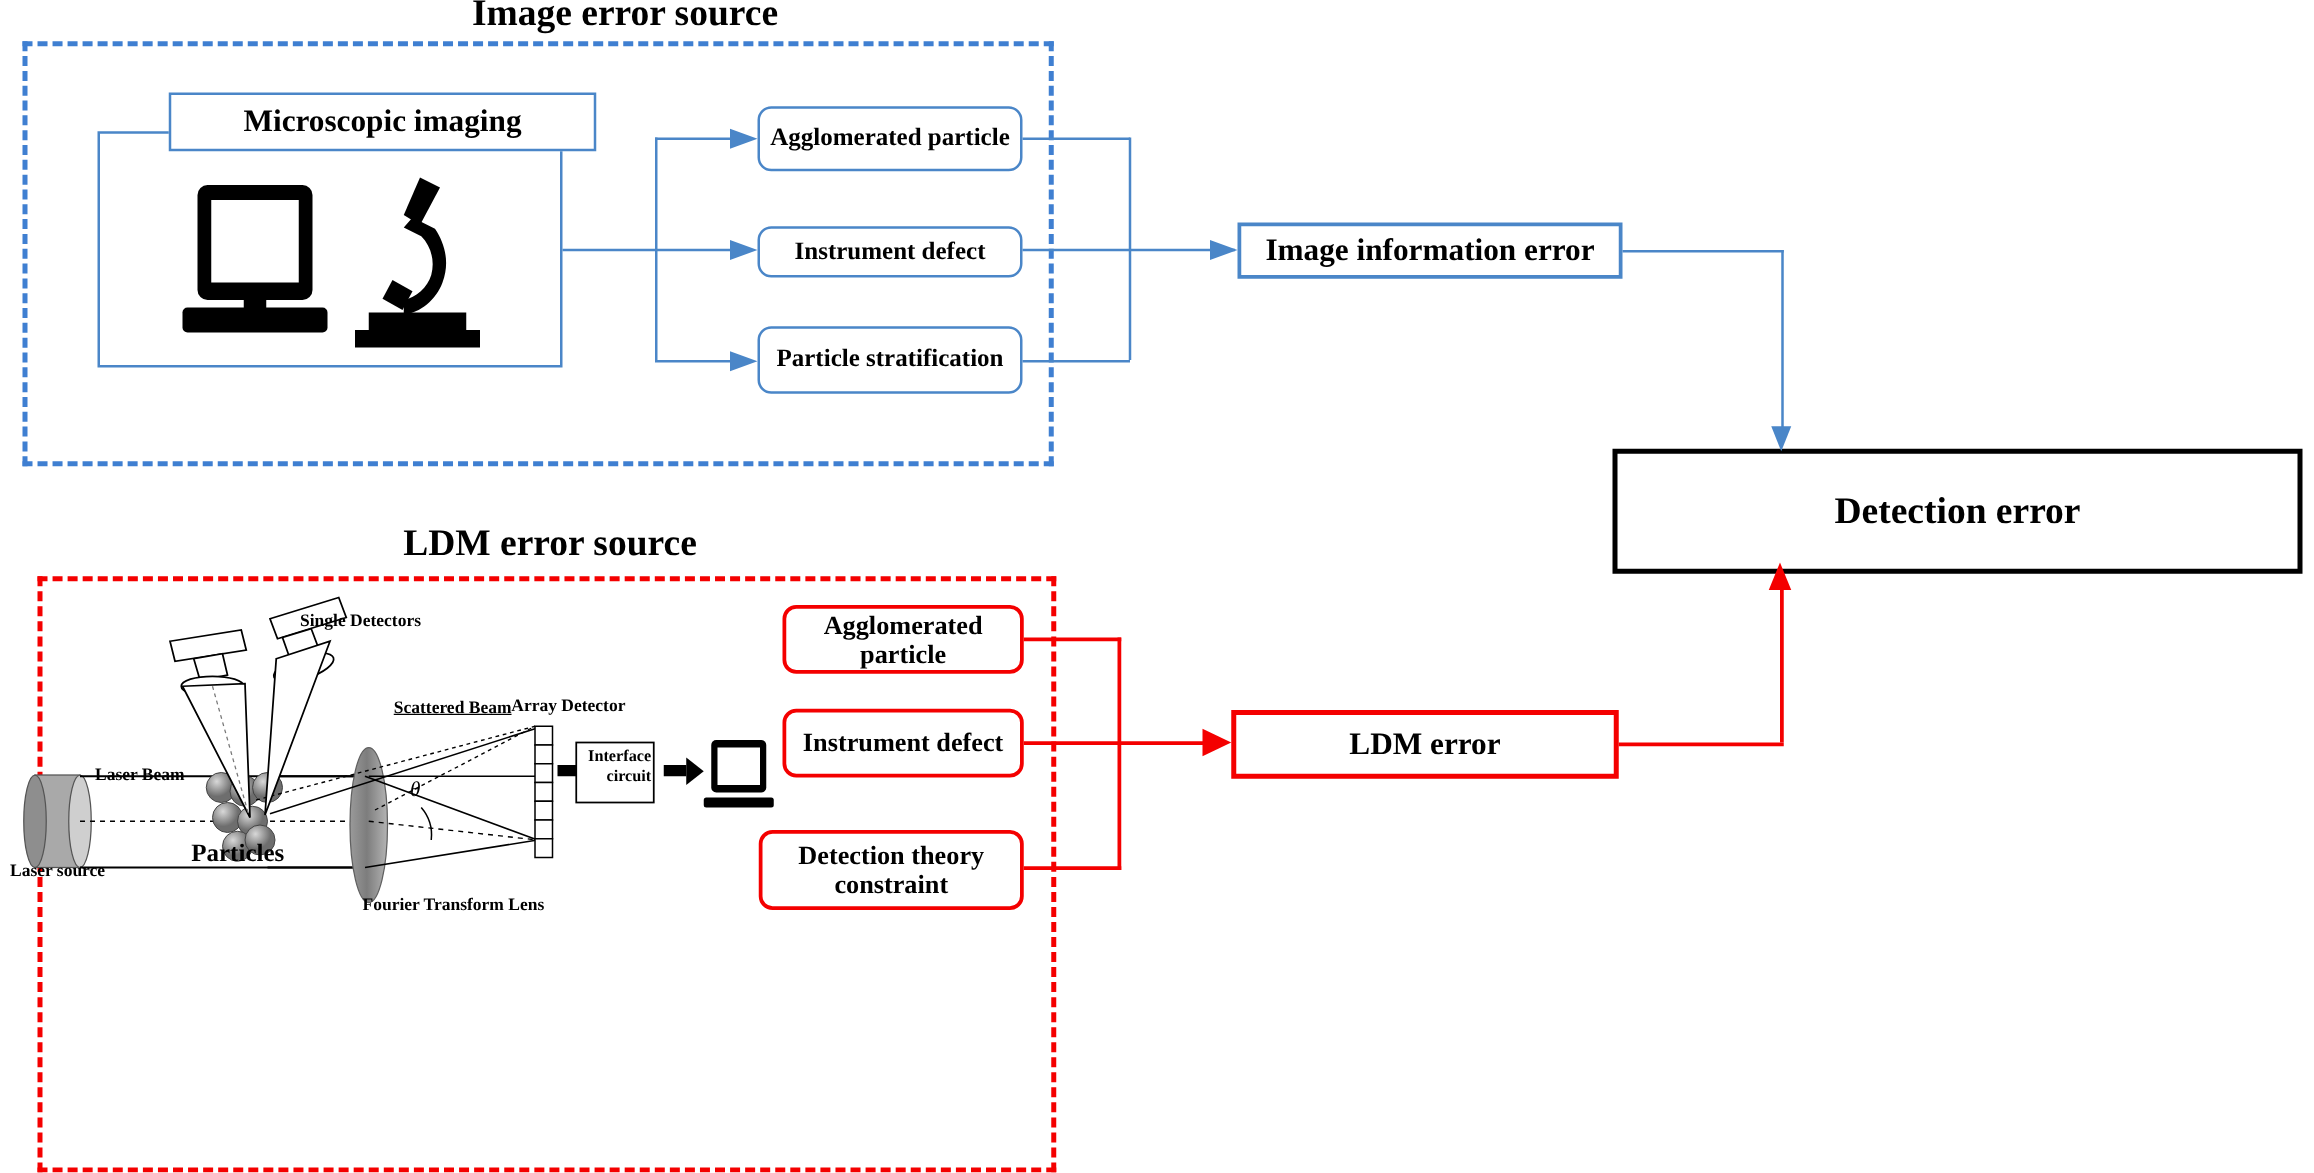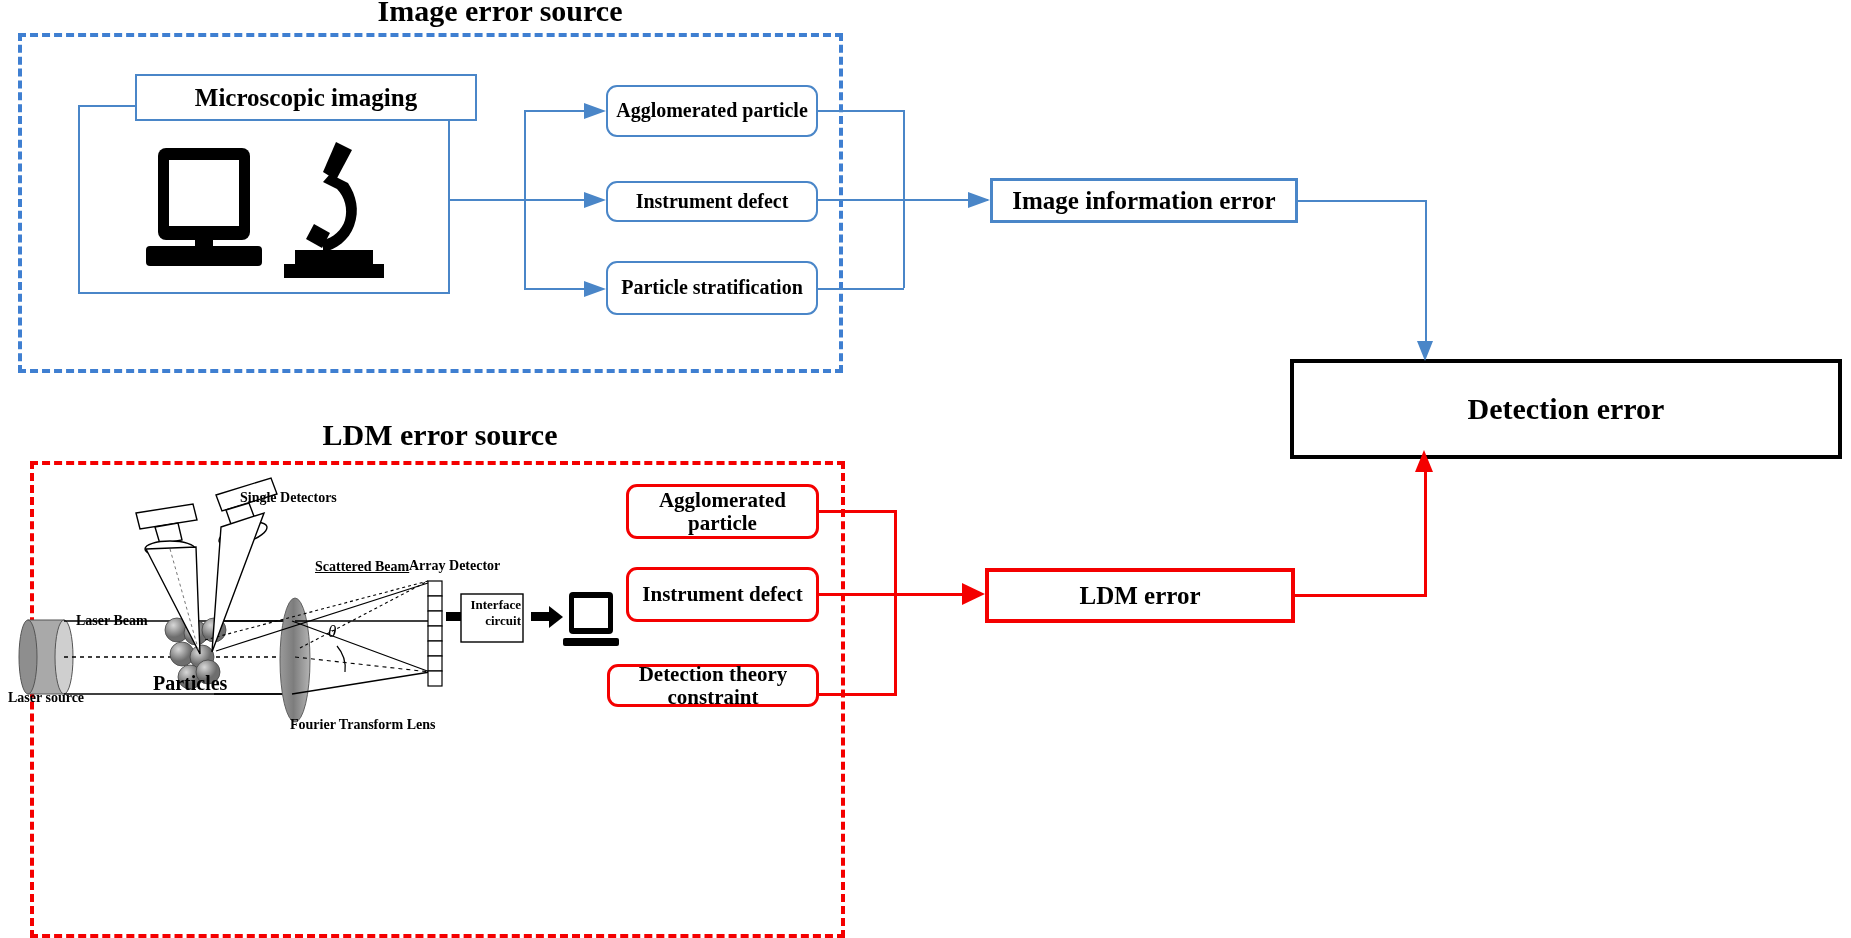--- a/index.html
+++ b/index.html
@@ -110,21 +110,21 @@
 
   <div class="box box-blue-thick abs" style="left:990px;top:178px;width:308px;height:45px;">Image information error</div>
 
   <div class="ln h2 abs" style="left:1298px;top:200px;width:129px;"></div>
   <div class="ln v2 abs" style="left:1425px;top:200px;height:150px;"></div>
 
   <div class="box box-black-thick abs" style="left:1290px;top:359px;width:552px;height:100px;">Detection error</div>
 
   <div class="box box-red-round abs" style="left:626px;top:484px;width:193px;height:55px;">Agglomerated particle</div>
   <div class="box box-red-round abs" style="left:626px;top:567px;width:193px;height:55px;">Instrument defect</div>
-  <div class="box box-red-round abs" style="left:607px;top:664px;width:212px;height:43px;">Detection theory constraint</div>
+  <div class="box box-red-round abs" style="left:607px;top:664px;width:212px;height:64px;">Detection theory constraint</div>
 
   <div class="ln-r h3 abs" style="left:819px;top:510px;width:78px;"></div>
   <div class="ln-r h3 abs" style="left:819px;top:693px;width:78px;"></div>
   <div class="ln-r v3 abs" style="left:894px;top:510px;height:186px;"></div>
   <div class="ln-r h3 abs" style="left:819px;top:593px;width:157px;"></div>
 
   <div class="box box-red-thick abs" style="left:985px;top:568px;width:310px;height:55px;">LDM error</div>
 
   <div class="ln-r h3 abs" style="left:1295px;top:594px;width:132px;"></div>
   <div class="ln-r v3 abs" style="left:1424px;top:462px;height:132px;"></div>

